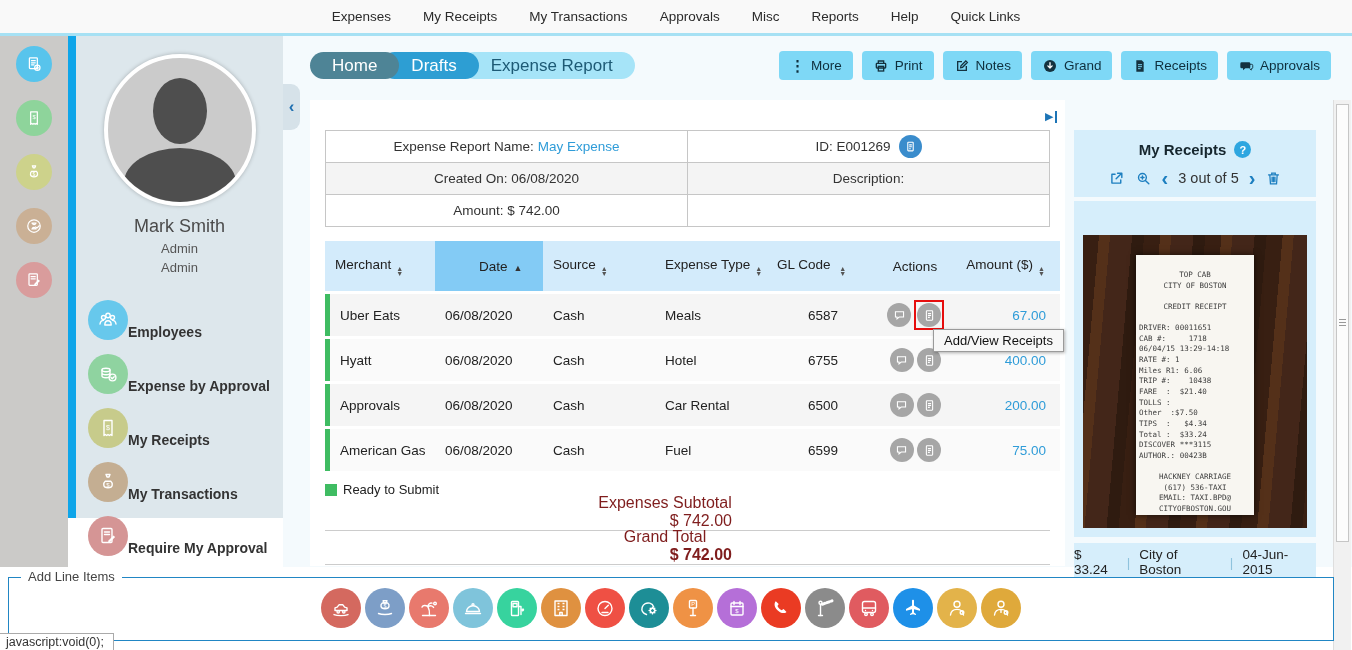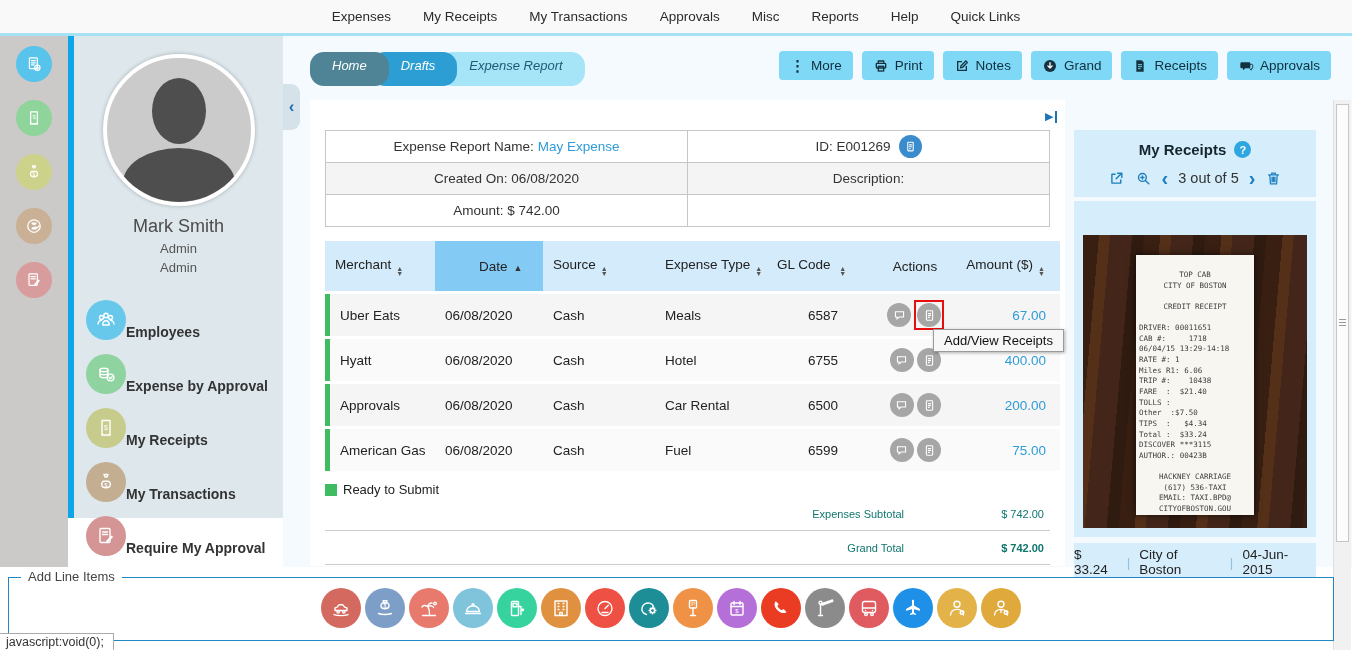--- a/index.html
+++ b/index.html
@@ -6,36 +6,36 @@
   .screen{position:relative;width:1352px;height:650px;overflow:hidden;font-family:"Liberation Sans",sans-serif;background:#fff;}
   
   .topnav{position:absolute;left:0;top:0;width:100%;height:33px;background:#f9f9f9;display:flex;justify-content:center;align-items:center;gap:32px;font-size:13.5px;color:#2b2b2b;}
   .topnav span{cursor:pointer;}
   .band{position:absolute;left:0;top:33px;width:100%;height:3px;background:#a6e1f4;}
   
   .rail{position:absolute;left:0;top:36px;width:68px;height:531px;background:#cbcac8;display:flex;flex-direction:column;align-items:center;padding-top:10px;gap:18px;box-sizing:border-box;}
   .ric{width:36px;height:36px;border-radius:50%;display:flex;align-items:center;justify-content:center;cursor:pointer;}
   .r1{background:#58c4ec}.r2{background:#8ed49b}.r3{background:#cdd28b}.r4{background:#cab095}.r5{background:#d99c9c}
   
-  .sidebar{position:absolute;left:68px;top:36px;width:215px;height:482px;background:#dde7ec;border-left:6px solid #0ea5e9;box-sizing:border-box;}
+  .sidebar{position:absolute;left:68px;top:36px;width:215px;height:482px;background:#dde7ec;border-left:8px solid #0ea5e9;box-sizing:border-box;}
   .avatar{width:144px;height:144px;border-radius:50%;background:#cbcbcb;border:4px solid #fff;margin:18px auto 0;position:relative;overflow:hidden;box-shadow:0 0 4px rgba(0,0,0,.25);}
   .avatar .head{position:absolute;left:50%;top:20px;transform:translateX(-50%);width:54px;height:66px;border-radius:50%;background:#4e4e4e;}
   .avatar .torso{position:absolute;left:50%;top:90px;transform:translateX(-50%);width:112px;height:70px;border-radius:50% 50% 0 0;background:#4e4e4e;}
   .pname{text-align:center;font-size:18px;color:#4b4b4b;margin-top:10px;}
   .prole{text-align:center;font-size:13px;color:#555;margin-top:4px;}
   .menu{margin-top:18px;}
   .mitem{display:flex;align-items:flex-end;padding:7px 0 7px 12px;cursor:pointer;}
   .mic{width:40px;height:40px;border-radius:50%;flex:0 0 40px;display:flex;align-items:center;justify-content:center;}
   .m1{background:#67c8ec}.m2{background:#8fd3a0}.m3{background:#c7cb8b}.m4{background:#c4ae92}.m5{background:#d59595}
   .mlabel{font-size:14px;font-weight:bold;color:#333;}
   .collapse-tab{position:absolute;left:283px;top:84px;width:17px;height:46px;background:#d6e2e9;border-radius:0 9px 9px 0;display:flex;align-items:center;justify-content:center;color:#1f6fb0;font-weight:bold;font-size:17px;cursor:pointer;z-index:2;}
   
   .main{position:absolute;left:283px;top:36px;width:1069px;height:531px;background:#f4fafd;}
   .crumbs{position:absolute;left:27px;top:16px;display:flex;}
-  .crumb{height:34px;line-height:27px;border-radius:14px;padding:0 22px;font-size:13px;color:#fff;cursor:pointer;font-style:italic;}
+  .crumb{height:27px;line-height:27px;border-radius:14px;padding:0 22px;font-size:17px;color:#fff;cursor:pointer;}
   .c0{background:#4e8496;z-index:3}
   .c1{background:#2d9ed3;z-index:2;margin-left:-18px;padding-left:30px}
   .c2{background:#a6e4f8;color:#1d5a75;z-index:1;margin-left:-18px;padding-left:30px}
   .tbtns{position:absolute;right:21px;top:15px;display:flex;gap:9px;}
   .tbtn{height:29px;background:#7ed8f6;border:none;border-radius:4px;display:flex;align-items:center;gap:6px;padding:0 11px;font-size:13.5px;color:#0f2f3d;font-family:inherit;cursor:pointer;}
   .tbtn b{font-weight:bold;font-size:15px;line-height:1;}
   
   .card{position:absolute;left:27px;top:64px;width:755px;height:466px;background:#fff;box-sizing:border-box;padding:10px 15px;}
   .skipicon{position:absolute;top:10px;right:8px;color:#1c74b6;font-size:11px;display:flex;align-items:center;cursor:pointer;}
   .skipicon i{display:block;width:2.5px;height:12px;background:#1c74b6;margin-left:1px;}
@@ -58,21 +58,21 @@
   .etable td:first-child{border-left:5px solid #3fbc62;padding-left:10px;}
   .etable td.pl{padding-left:10px;}
   .etable td.ctr{text-align:center;}
   .etable td.amt{text-align:right;padding-right:14px;color:#2f9cd8;cursor:pointer;}
   .acirc{width:24px;height:24px;border-radius:50%;background:#a6a6a6;display:inline-flex;align-items:center;justify-content:center;vertical-align:middle;cursor:pointer;}
   .acts{text-align:center;}
   .redbox{display:inline-flex;padding:1px;border:2px solid #e60d0d;margin-left:3px;vertical-align:middle;}
   .tooltip{position:absolute;left:623px;top:229px;background:#f7f7f7;border:1px solid #9a9a9a;box-shadow:1px 1px 3px rgba(0,0,0,.3);font-size:13px;color:#111;padding:3px 10px;white-space:nowrap;z-index:6;}
   .legend{margin-top:8px;display:flex;align-items:center;gap:6px;font-size:13px;color:#222;}
   .lsq{width:12px;height:12px;background:#3fbc62;}
-  .trow{display:flex;justify-content:flex-end;align-items:center;height:33px;font-size:11px;color:#0f766e;border-bottom:1px solid #ccc;}
+  .trow{display:flex;justify-content:flex-end;align-items:center;height:33px;font-size:16px;color:#7f1d1d;border-bottom:1px solid #ccc;flex-direction:column;}
   .trow:first-of-type{margin-top:14px;}
   .trow .tl{margin-right:45px;}
   .trow .tv{width:95px;text-align:right;padding-right:6px;}
   .gbold{font-weight:bold;}
   
   .rpanel{position:absolute;left:791px;top:94px;width:242px;}
   .rhead{background:#d6eefb;padding:11px 0 9px;text-align:center;}
   .rtitle{font-size:15px;font-weight:bold;color:#16262e;display:inline-flex;gap:8px;align-items:center;}
   .help{width:17px;height:17px;border-radius:50%;background:#2ea6e0;color:#fff;font-size:11px;font-weight:bold;display:inline-flex;align-items:center;justify-content:center;cursor:pointer;}
   .rtools{display:flex;justify-content:center;align-items:center;gap:10px;margin-top:9px;}

